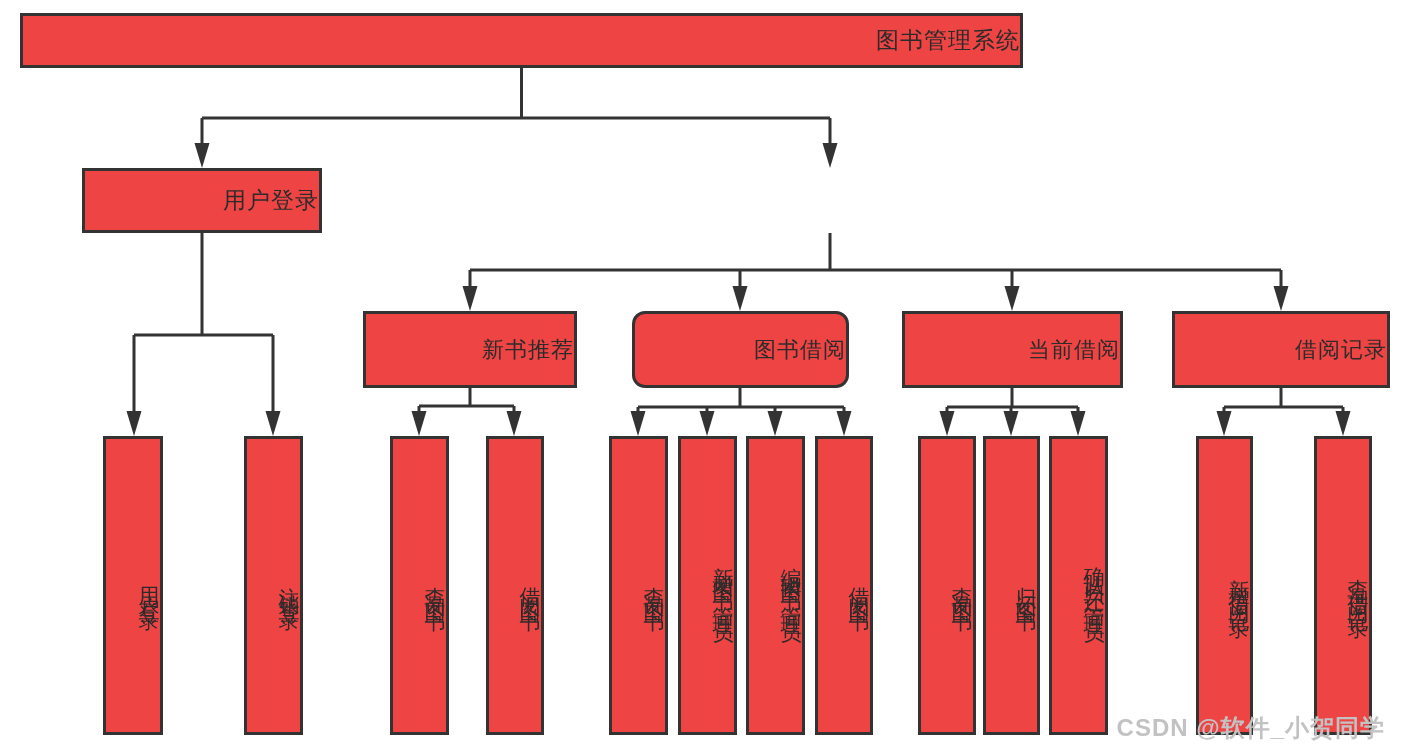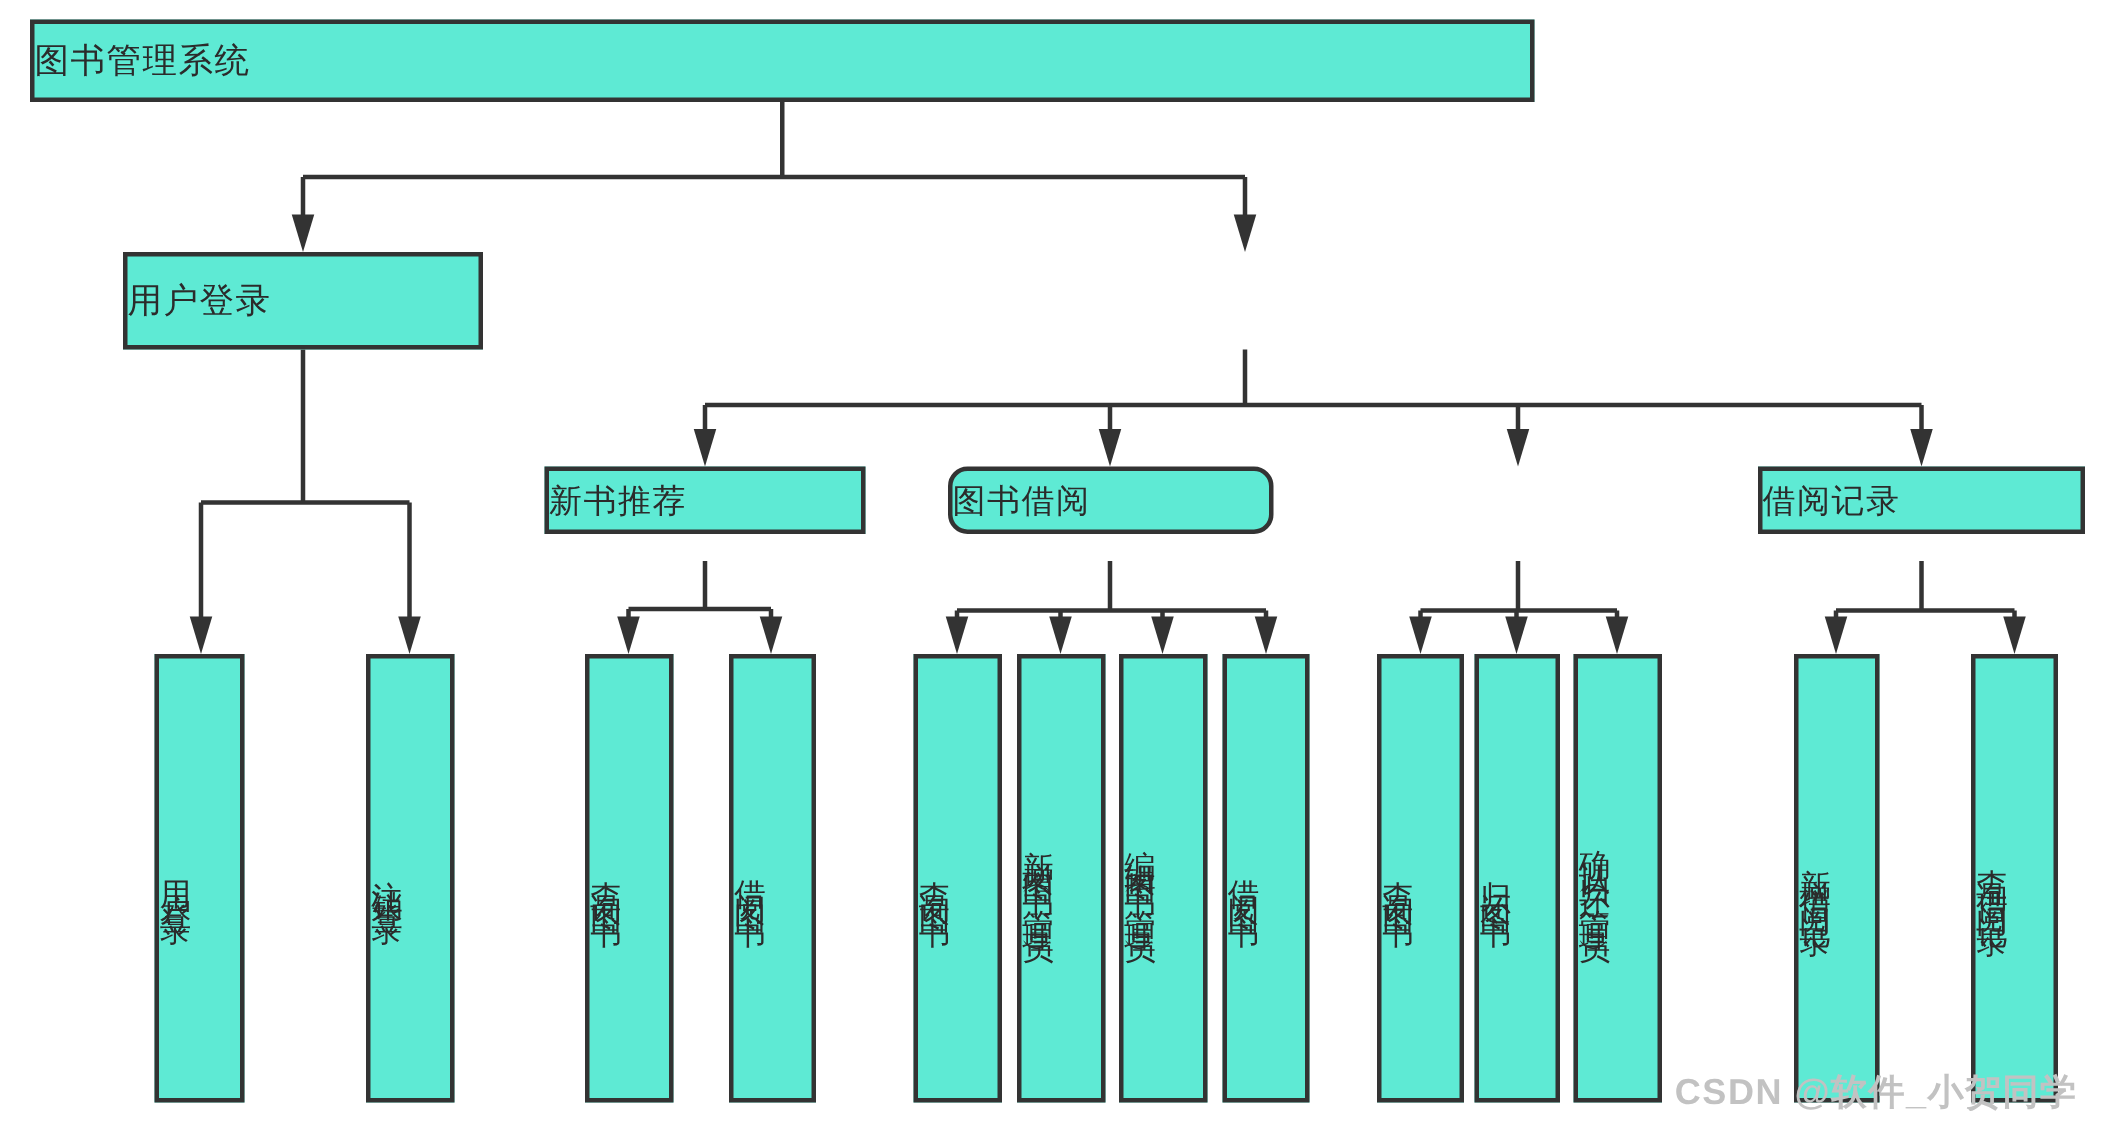--- a/index.html
+++ b/index.html
@@ -12,33 +12,33 @@
     overflow: hidden;
   }
   .wires {
     position: absolute;
     left: 0; top: 0;
   }
   .node {
     position: absolute;
     box-sizing: border-box;
     border: 3px solid #333333;
-    background: #5eead4;
+    background: #ef4444;
     display: flex;
     align-items: center;
-    justify-content: flex-start;
+    justify-content: flex-end;
     color: #2b2b2b;
     font-size: 23px;
     letter-spacing: 1px;
     text-align: center;
     line-height: 1;
   }
   .root-node  { left: 20px;  top: 13px;  width: 1003px; height: 55px; }
   .l2-node    { top: 168px; height: 65px; }
-  .l3-node    { top: 311px; height: 45px; font-size: 22px; }
+  .l3-node    { top: 311px; height: 77px; font-size: 22px; }
   .leaf-node  { top: 436px; height: 299px; font-size: 21px; }
   .leaf-node .vtext {
     writing-mode: vertical-lr;
     text-orientation: mixed;
     letter-spacing: 8px;
     white-space: nowrap;
   }
   .watermark {
     position: absolute;
     right: 20px;
@@ -102,20 +102,23 @@
   <div class="node l2-node" style="left:82px; width:240px;">
     <span>用户登录</span>
   </div>
 
   <div class="node l3-node" style="left:363px; width:214px;">
     <span>新书推荐</span>
   </div>
   <div class="node l3-node" style="left:632px; width:217px;border-radius:13px;">
     <span>图书借阅</span>
   </div>
+  <div class="node l3-node" style="left:902px; width:221px;">
+    <span>当前借阅</span>
+  </div>
   <div class="node l3-node" style="left:1172px; width:218px;">
     <span>借阅记录</span>
   </div>
 
   <div class="node leaf-node" style="left:103px; width:60px;">
     <span class="vtext">用户登录</span>
   </div>
   <div class="node leaf-node" style="left:244px; width:59px;">
     <span class="vtext">注销登录</span>
   </div>

